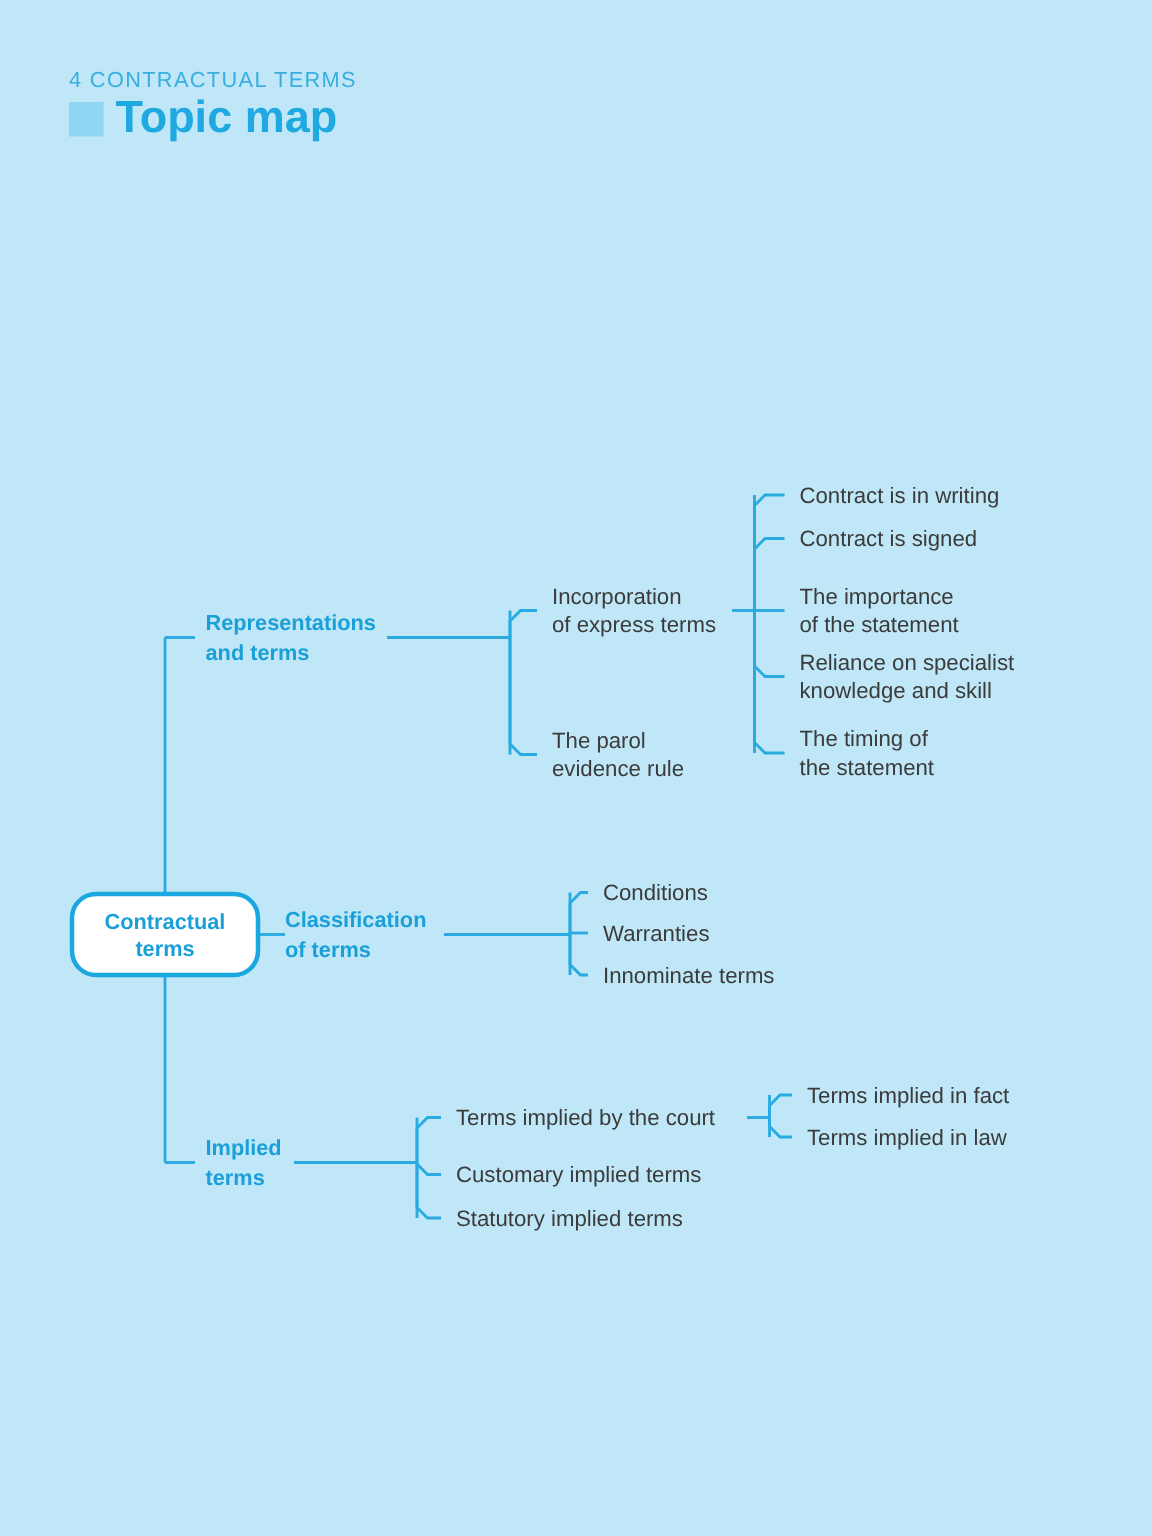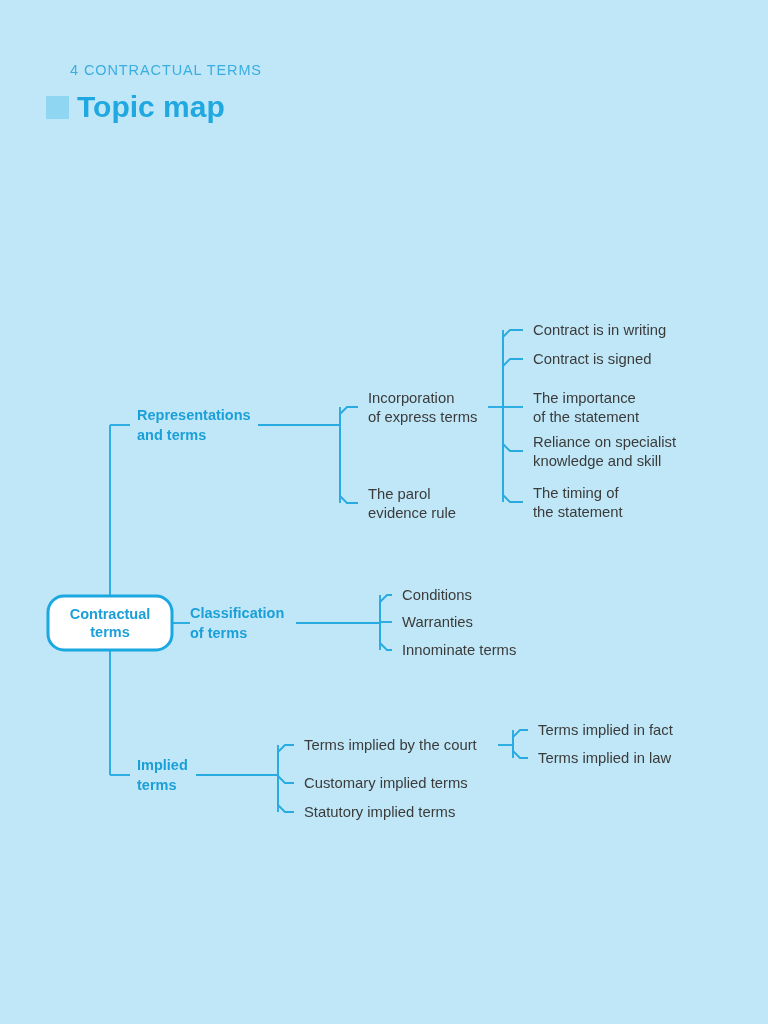--- a/index.html
+++ b/index.html
@@ -7,27 +7,26 @@
     width:768px;height:1024px;
     background:#bfe7f7;
     font-family:"Liberation Sans", sans-serif;
     overflow:hidden;
     position:relative;
   }
   #page{position:relative;width:768px;height:1024px;}
 
   
   .hdr-kicker{
-    position:absolute;left:46px;top:62px;
+    position:absolute;left:46px;top:46px;
     font-size:14.5px;letter-spacing:.9px;
     color:#3aaee0;font-weight:400;
     white-space:nowrap;
-    margin-left:24px;
   }
-  .hdr-row{position:absolute;left:46px;top:92px;display:flex;align-items:center;}
+  .hdr-row{position:absolute;left:46px;top:64px;display:flex;align-items:center;}
   .hdr-square{
     width:23px;height:23px;background:#8fd6f2;margin-right:8px;flex:0 0 auto;
   }
   .hdr-title{
     font-size:30px;font-weight:bold;color:#20a8e0;
     line-height:1;white-space:nowrap;
   }
 
   
   #map{position:absolute;left:0;top:0;width:768px;height:1024px;}

